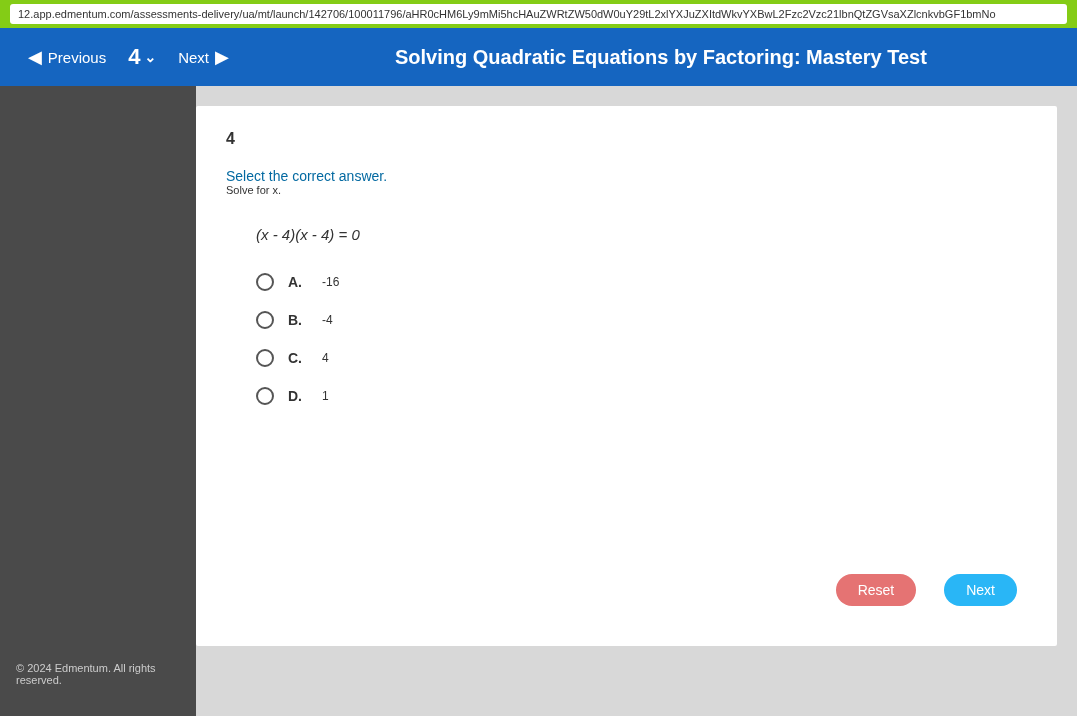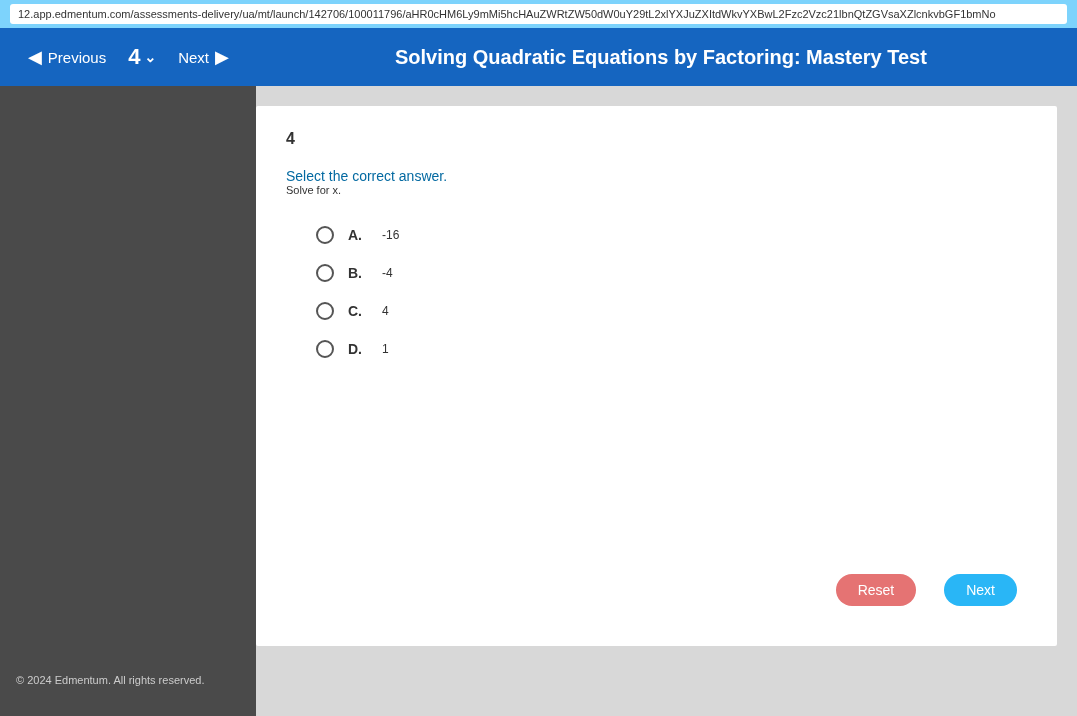--- a/index.html
+++ b/index.html
@@ -7,21 +7,21 @@
       font-family: Arial, sans-serif;
       background: #555;
       width: 1077px;
       height: 716px;
       overflow: hidden;
       position: relative;
     }
 
     
     .browser-bar {
-      background: #7dd3fc;
+      background: #84cc16;
       height: 28px;
       display: flex;
       align-items: center;
       padding: 0 10px;
       gap: 8px;
     }
     .browser-bar-url {
       font-size: 11px;
       color: #333;
       background: white;
@@ -101,21 +101,21 @@
 
     
     .main-wrapper {
       display: flex;
       height: calc(716px - 28px - 58px);
       background: #8a8a8a;
     }
 
     
     .left-sidebar {
-      width: 256px;
+      width: 196px;
       background: #4a4a4a;
       position: relative;
     }
 
     .copyright-text {
       position: absolute;
       bottom: 30px;
       left: 16px;
       font-size: 11px;
       color: #ccc;
@@ -267,20 +267,21 @@
 
   <div class="content-area">
     <div class="question-card">
 
       <div class="question-num-badge">4</div>
 
       <div class="instruction-text">Select the correct answer.</div>
 
       <div class="solve-text">Solve for x.</div>
 
+      <div class="equation">(x - 4)(x - 4) = 0</div>
 
       <div class="answer-options">
 
         <div class="answer-option">
           <div class="radio-circle"></div>
           <span class="option-label">A.</span>
           <span class="option-value">-16</span>
         </div>
 
         <div class="answer-option">

